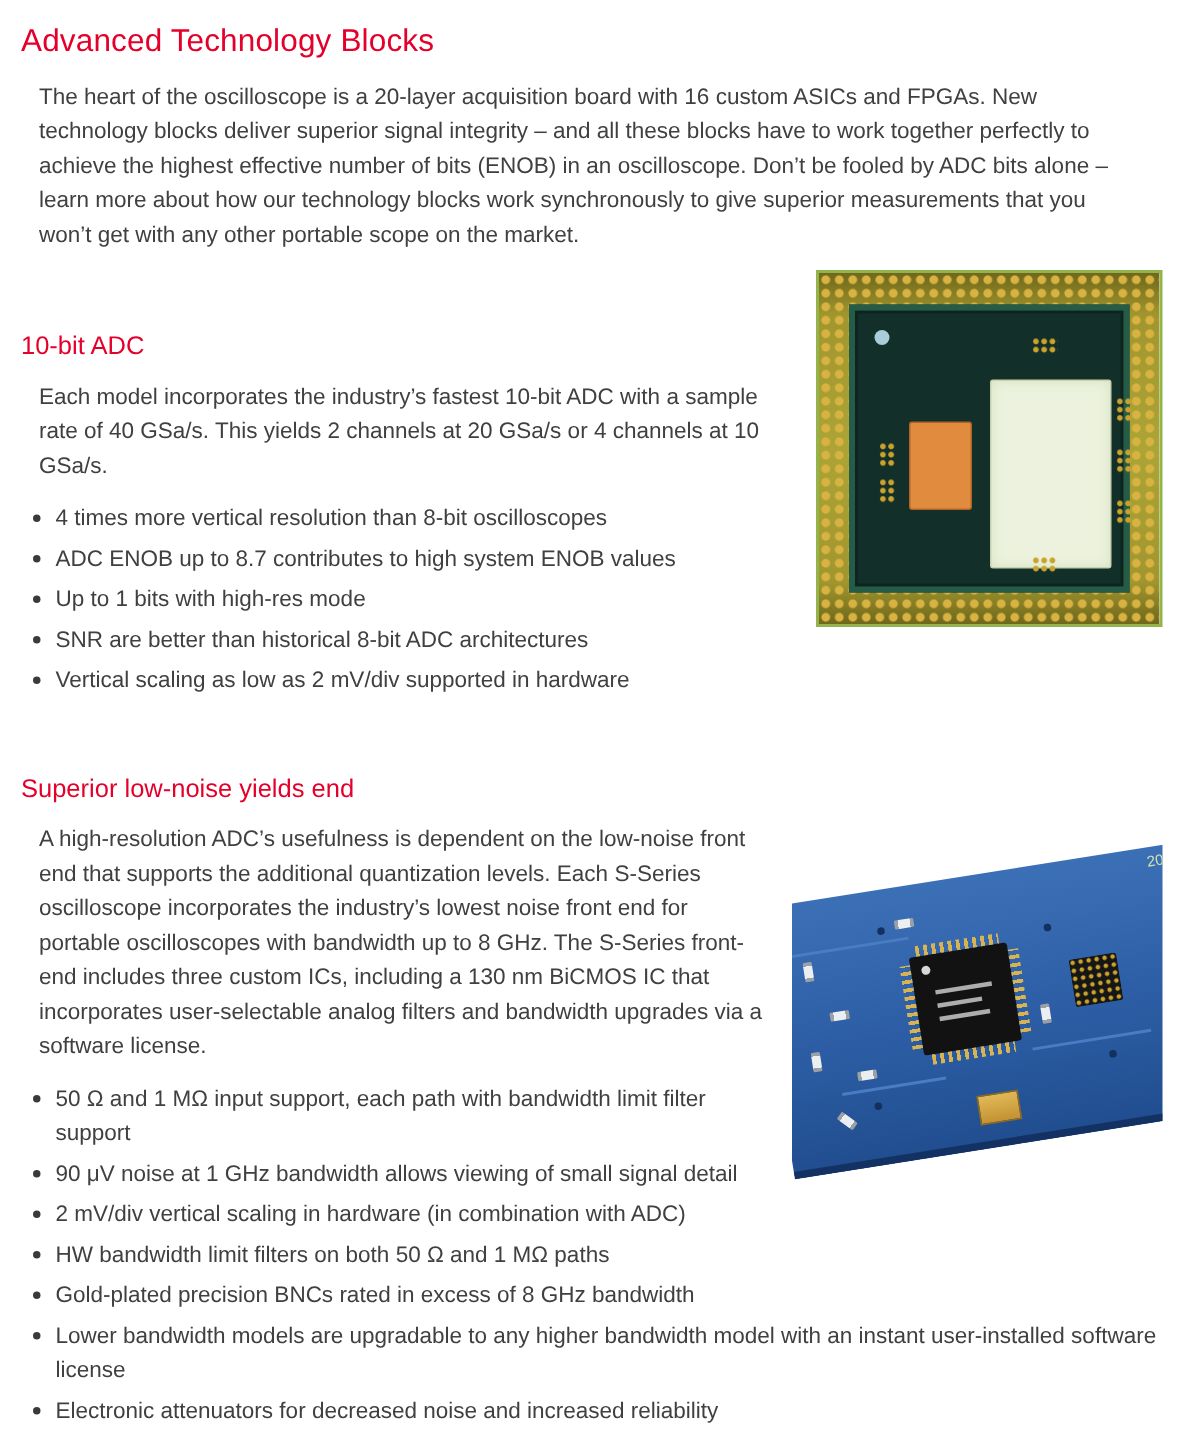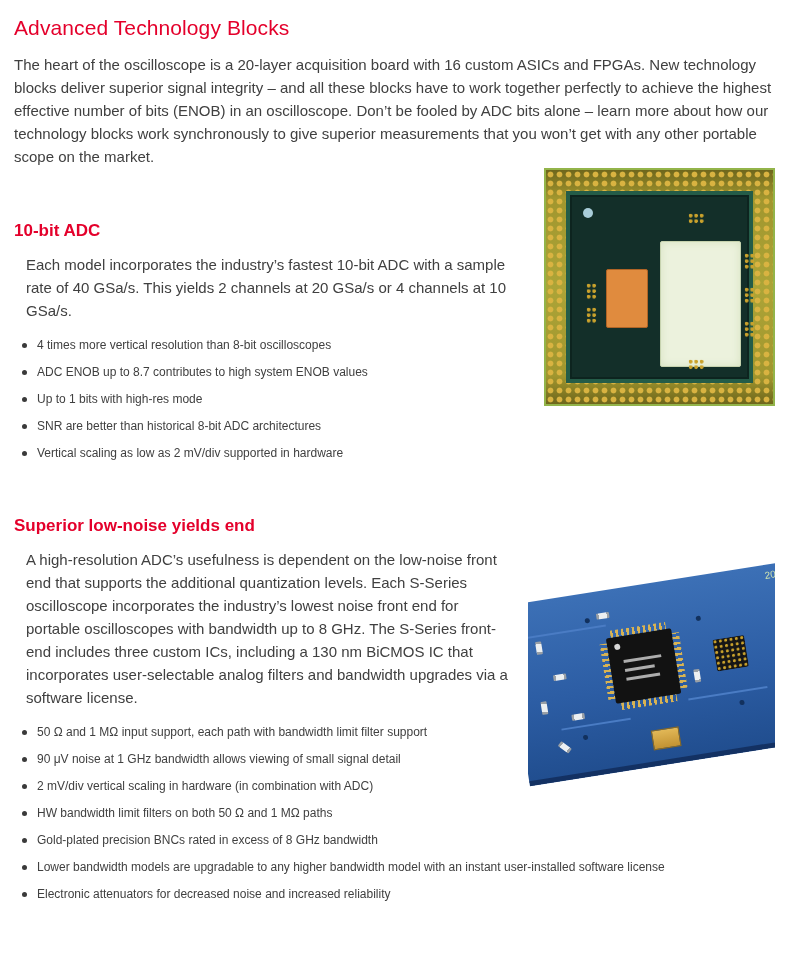--- a/index.html
+++ b/index.html
@@ -1,27 +1,27 @@
 <!DOCTYPE html>
 <html><head>
 <meta charset="utf-8">
 <style>
   html, body { margin: 0; padding: 0; background: #ffffff; }
   body { font-family: "Liberation Sans", sans-serif; color: #404040; }
   .page { width: 790px; min-height: 970px; box-sizing: border-box; padding: 13px 15px 24px 14px; background: #fff; }
 
   h1.page-title { font-size: 21px; font-weight: normal; color: #e4002b; margin: 3px 0 13px 0; letter-spacing: 0.1px; }
-  h2.section-heading { font-size: 17px; font-weight: bold; color: #e4002b; margin: 0 0 11px 0; }
+  h2.section-heading { font-size: 17px; font-weight: normal; color: #e4002b; margin: 0 0 11px 0; }
   .sec1-heading { margin-top: 53px !important; }
   .sec2-heading { clear: both; margin-top: 49px !important; padding-top: 2px; }
 
   p.body-text { font-size: 15px; line-height: 23px; margin: 12px; color: #404040; }
-  p.intro { margin: 0; }
+  p.intro { margin: 12px; }
 
-  ul.bullets { list-style: none; margin: 12px 0 0 0; padding: 0 0 0 8px; font-size: 12px; line-height: 23px; }
+  ul.bullets { list-style: none; margin: 12px 0 0 0; padding: 0 0 0 8px; font-size: 15px; line-height: 23px; }
   ul.bullets li { position: relative; padding-left: 15px; margin: 0 0 4px 0; }
   ul.bullets li::before { content: ""; position: absolute; left: 0; top: 9px; width: 5px; height: 5px; border-radius: 50%; background: #3a3a3a; }
 
   
   .figure { float: right; margin: 0 0 12px 20px; background: #fff; }
 
   
   .chip-wrap { width: 231px; height: 238px; position: relative; border: 2px solid #93b44a; box-sizing: border-box; overflow: hidden; }
   .chip-substrate { position: absolute; inset: 0;
     background-image:

